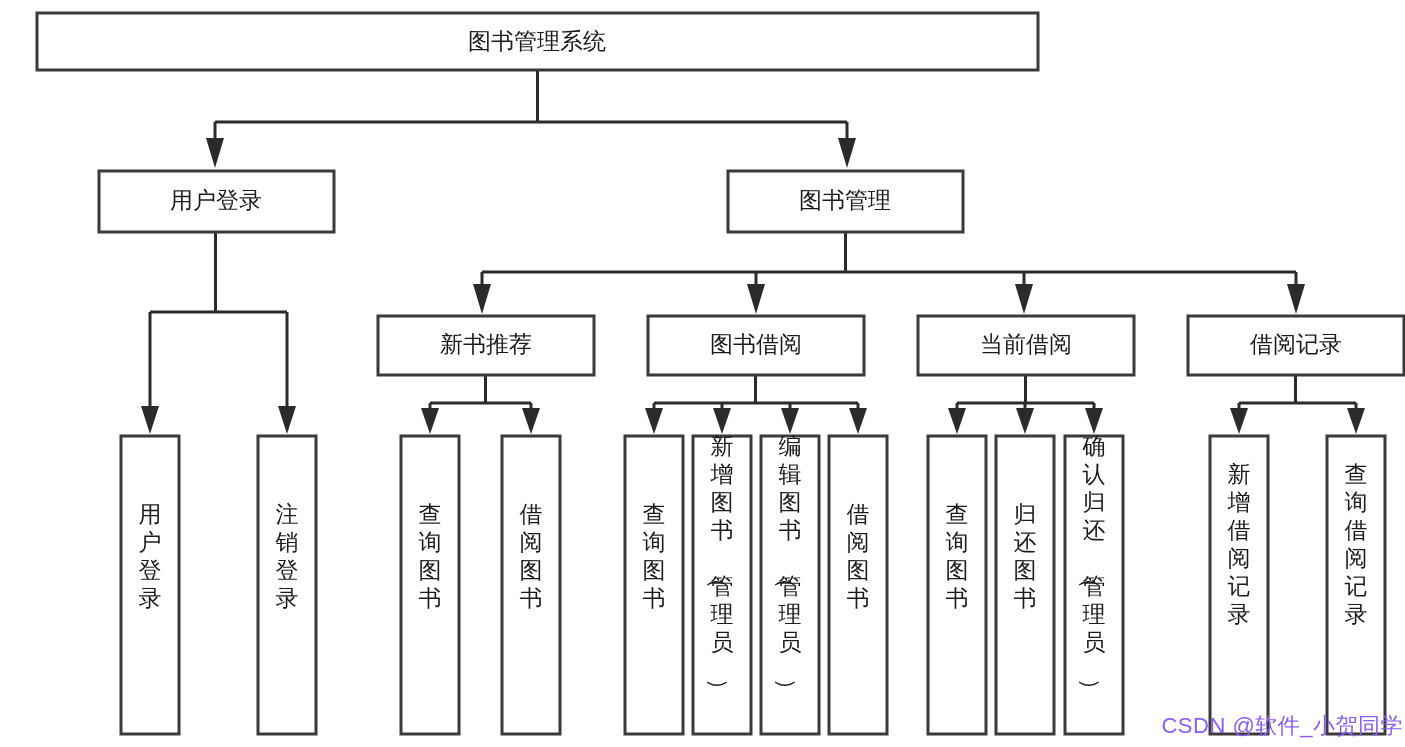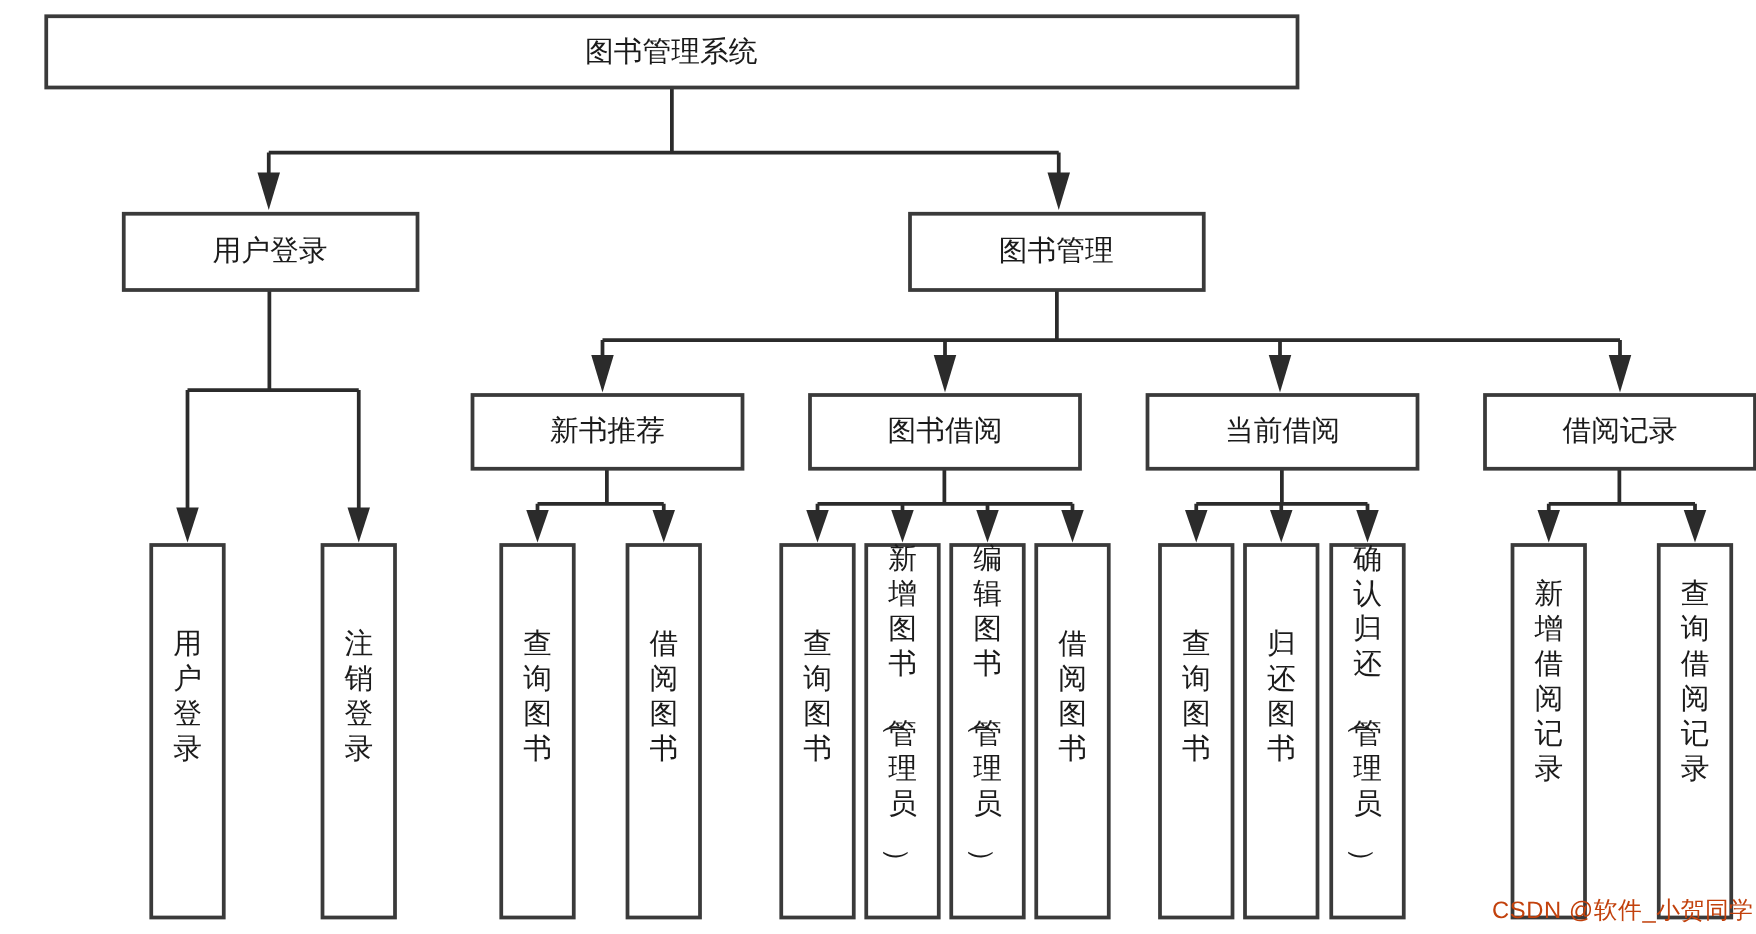--- a/index.html
+++ b/index.html
@@ -47,22 +47,22 @@
     stroke-linecap: butt;
   }
   .arrow-head {
     fill: #2b2b2b;
   }
   .watermark {
     position: absolute;
     right: 8px;
     bottom: 6px;
     font-family: "Liberation Sans", sans-serif;
-    font-size: 19px;
-    color: #c2410c;
+    font-size: 22px;
+    color: #8b5cf6;
     letter-spacing: 0.5px;
     white-space: nowrap;
     user-select: none;
   }
 </style>
 </head>
 <body>
 
 <div id="diagram-root">
   <svg width="1405" height="747" viewBox="0 0 1405 747" xmlns="http://www.w3.org/2000/svg">

